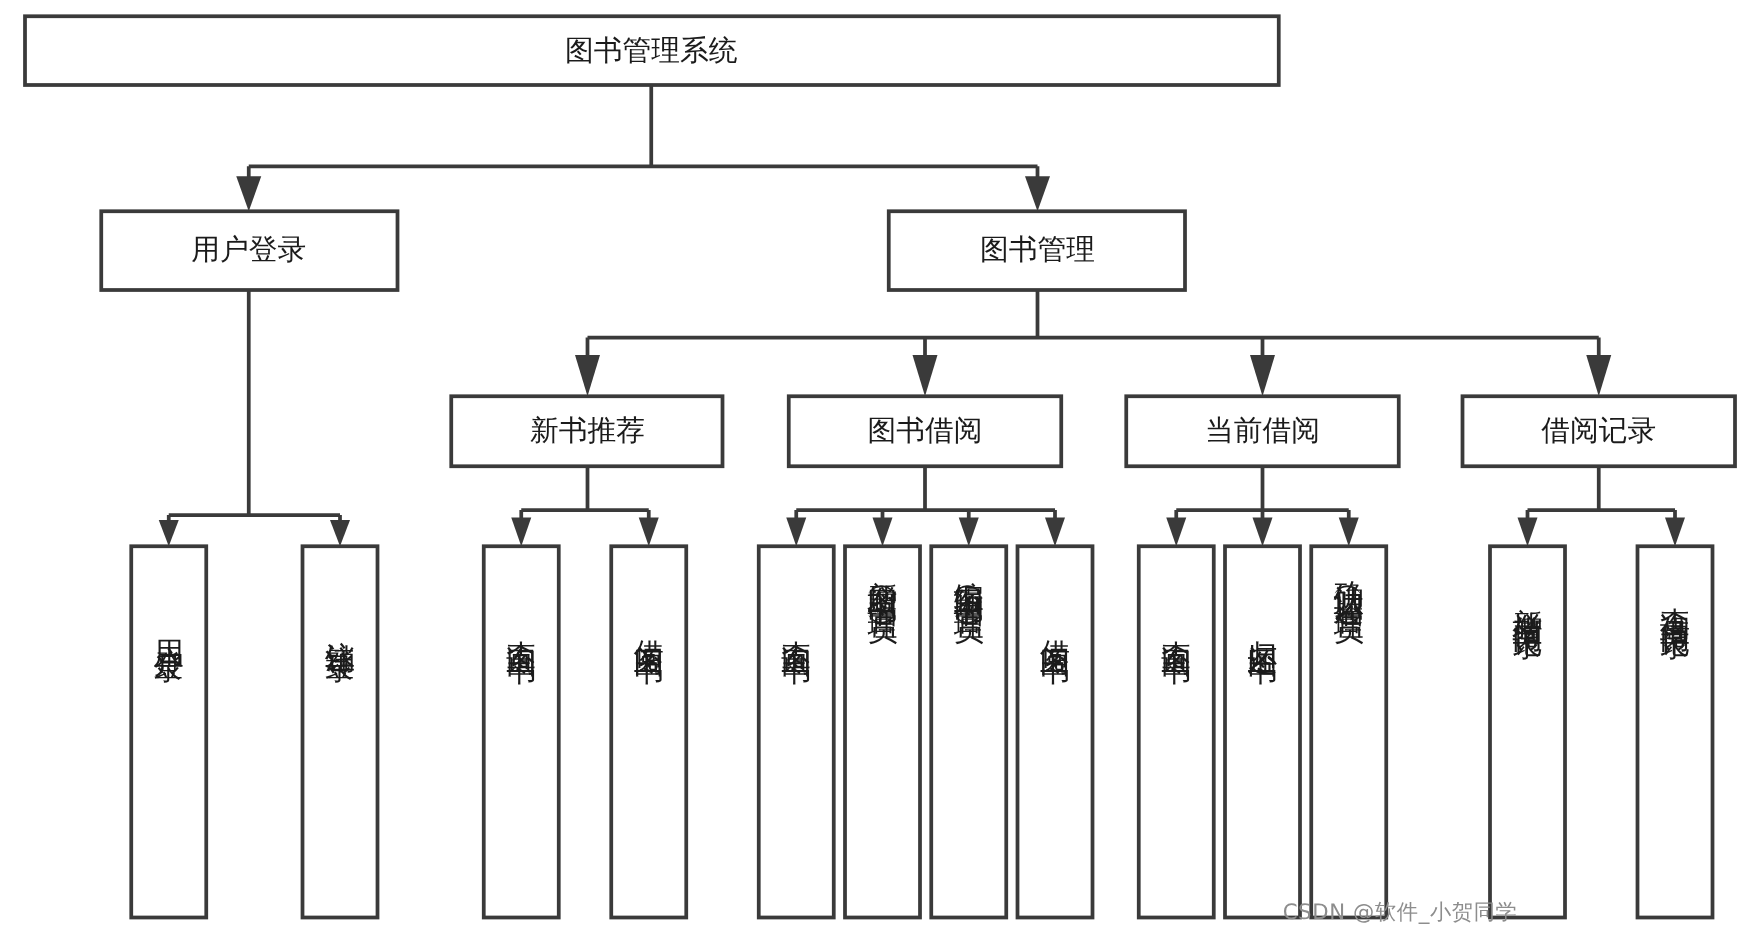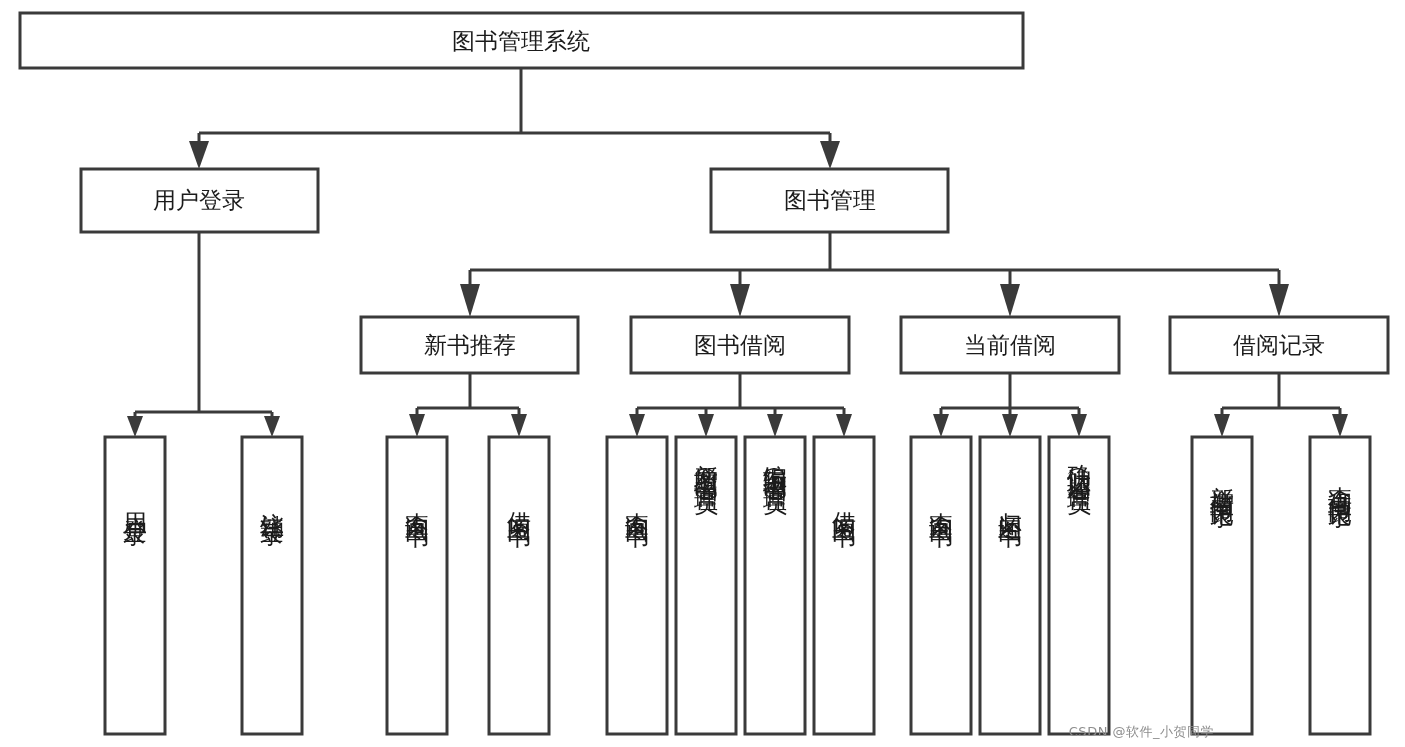--- a/index.html
+++ b/index.html
@@ -48,21 +48,21 @@
     font-size: 23px;
     fill: #1b1b1b;
     text-anchor: middle;
     dominant-baseline: middle;
   }
   .watermark-text {
     position: absolute;
     right: 8px;
     bottom: 6px;
     font-family: "DejaVu Sans", "Liberation Sans", sans-serif;
-    font-size: 13px;
+    font-size: 17px;
     color: #8d8d8d;
     white-space: nowrap;
     letter-spacing: 0.5px;
     pointer-events: none;
   }
   .vtext-holder {
     position: absolute;
     display: flex;
     align-items: flex-start;
     justify-content: center;

